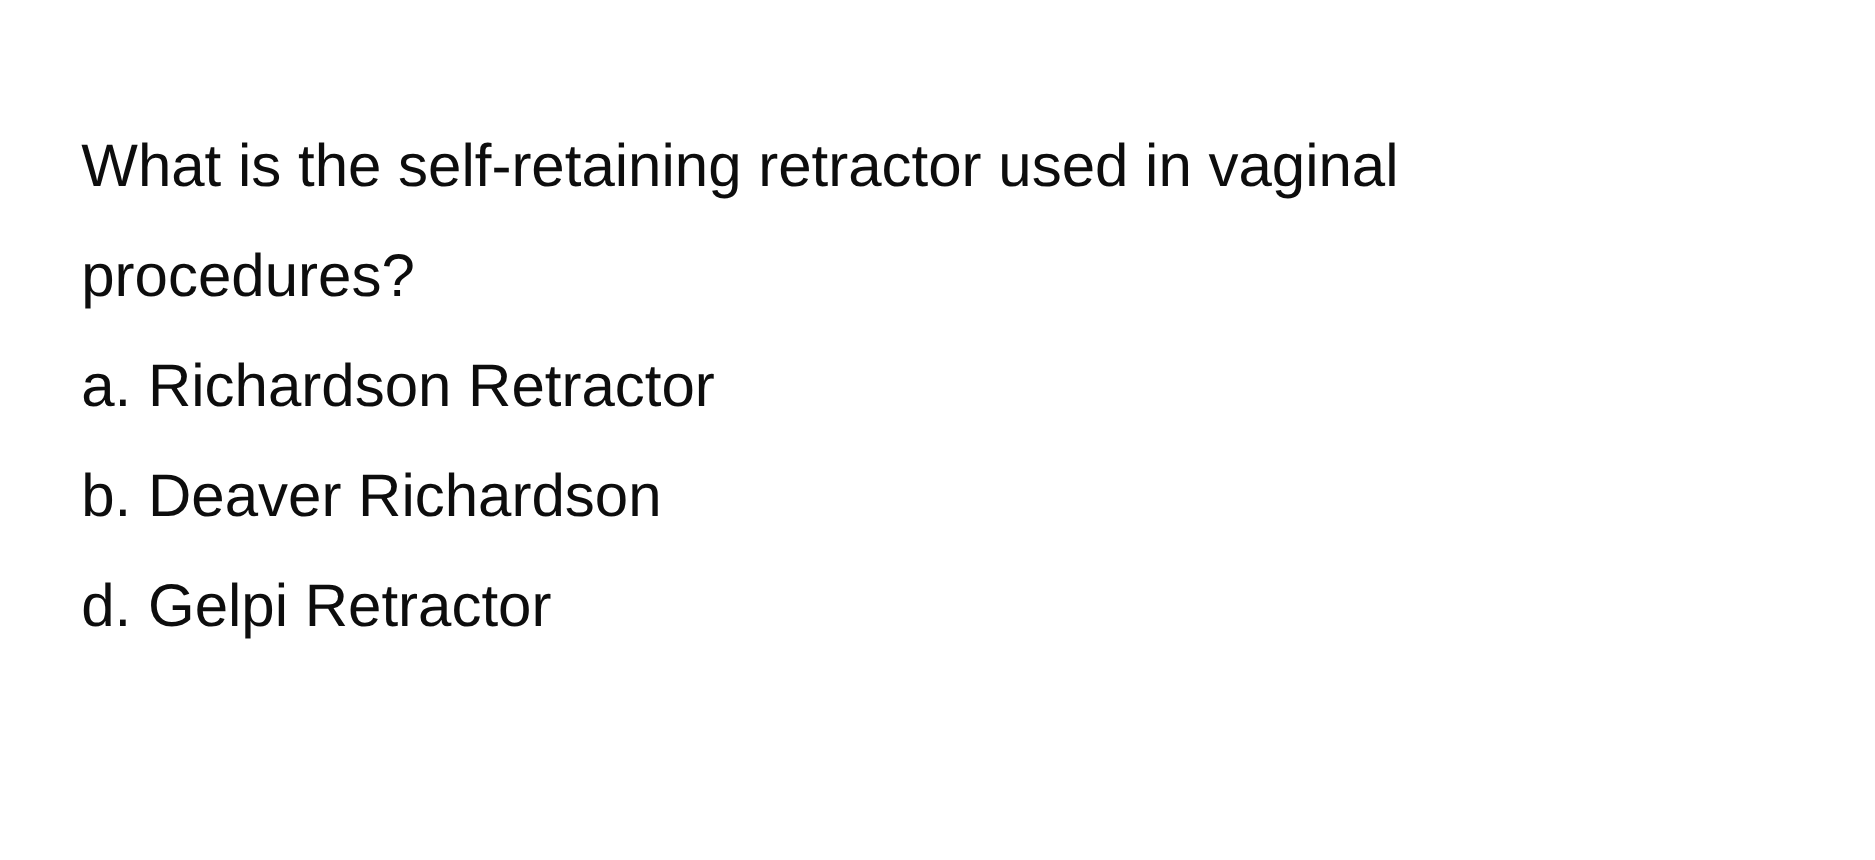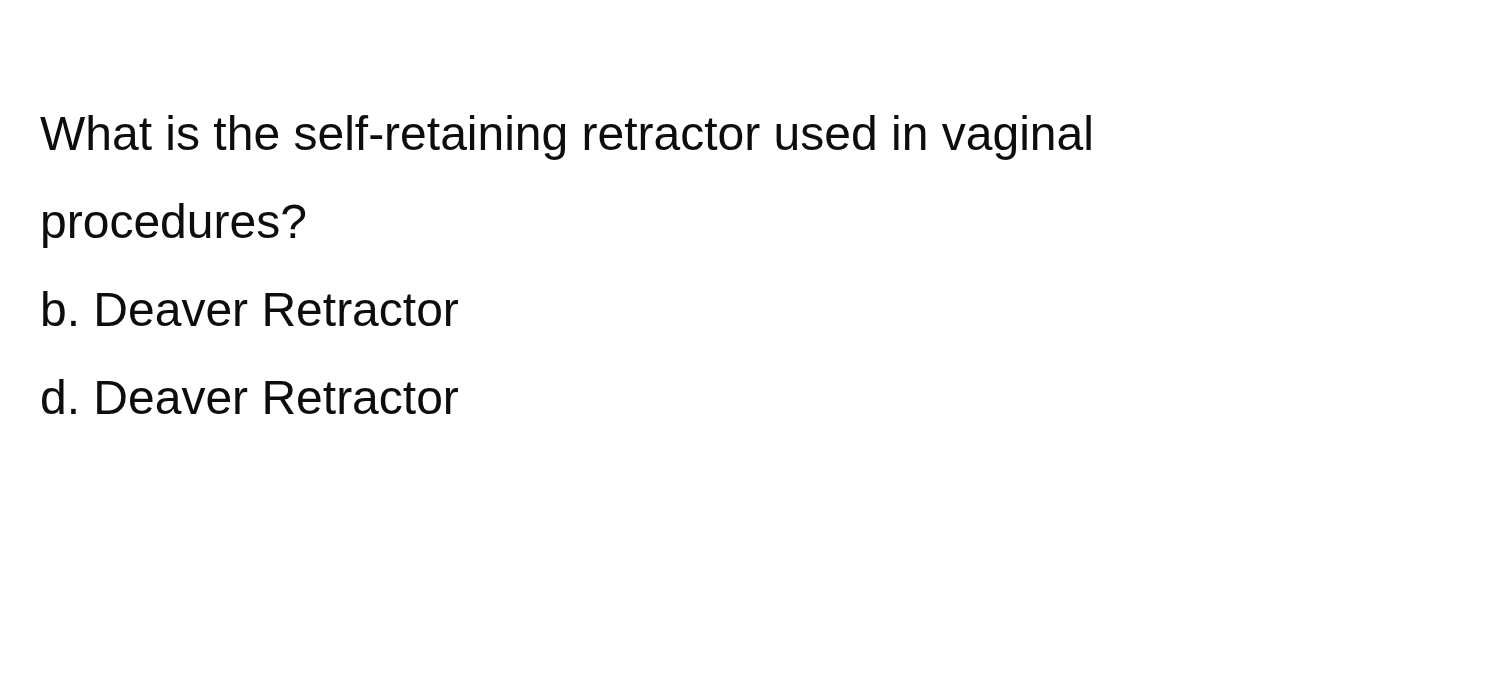--- a/index.html
+++ b/index.html
@@ -11,21 +11,21 @@
     height: 688px;
     background: #ffffff;
     font-family: "Liberation Sans", sans-serif;
     overflow: hidden;
   }
   .page {
     width: 1357px;
     height: 688px;
     background: #ffffff;
     box-sizing: border-box;
-    padding: 90px 0 0 40px;
+    padding: 90px 0 0 65px;
   }
   .quiz-block {
     width: 1310px;
   }
   .question-stem {
     font-size: 48px;
     line-height: 88px;
     color: #0d0d0d;
     font-weight: 400;
     letter-spacing: 0;
@@ -48,18 +48,19 @@
 </style>
 </head>
 <body>
 
 <div class="page">
   <div class="quiz-block">
 
     <p class="question-stem">What is the self-retaining retractor used in vaginal procedures?</p>
 
     <ul class="options-list">
-      <li class="option-item">b. Deaver Retractor</li>
-      <li class="option-item">d. Deaver Retractor</li>
+      <li class="option-item">a. Richardson Retractor</li>
+      <li class="option-item">b. Deaver Richardson</li>
+      <li class="option-item">d. Gelpi Retractor</li>
     </ul>
 
   </div>
 </div>
 
 </body></html>

